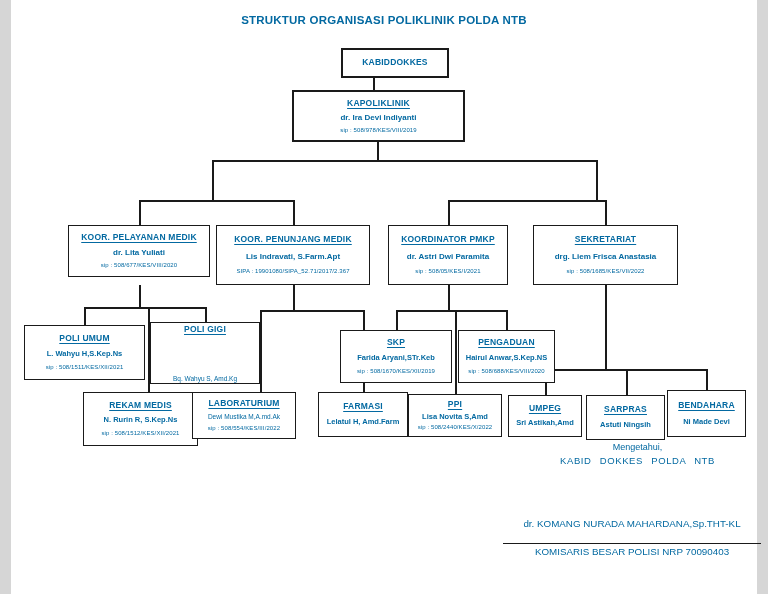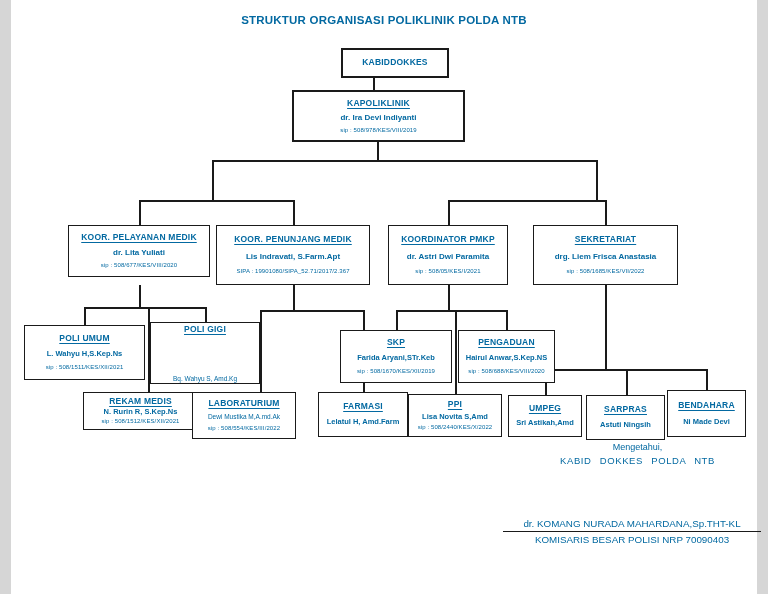--- a/index.html
+++ b/index.html
@@ -28,21 +28,21 @@
   .node-title.no-u { text-decoration:none; }
   .node-name { font-weight:bold; font-size:7.5px; white-space:nowrap; }
   .row2 .node-name, .top .node-name { font-size:8px; }
   .node-name.tiny { font-weight:normal; font-size:6.5px; }
   .node-sip { font-size:6px; white-space:nowrap; letter-spacing:.1px; }
   .line { position:absolute; background:#1a1a1a; }
   .mengetahui-block { position:absolute; top:442px; left:545px; width:185px; text-align:center; }
   .mengetahui { font-size:9px; }
   .kabid { font-size:9.5px; word-spacing:5px; letter-spacing:.6px; margin-top:3px; }
   .sign-block { position:absolute; top:518px; left:503px; width:258px; text-align:center; }
-  .officer-name { font-size:9.8px; padding-bottom:2px; border-bottom:1.3px solid #1a1a1a; white-space:nowrap; }
+  .officer-name { font-size:9.8px; padding-bottom:14px; border-bottom:1.3px solid #1a1a1a; white-space:nowrap; }
   .officer-rank { font-size:9.8px; margin-top:2px; white-space:nowrap; }
 </style>
 </head>
 <body>
 
 <div class="page">
 
   <div class="gutter left"></div>
   <div class="gutter right"></div>
 
@@ -130,21 +130,21 @@
     <div class="node-name">Farida Aryani,STr.Keb</div>
     <div class="node-sip">sip : 508/1670/KES/XII/2019</div>
   </div>
 
   <div class="node" style="left:458px;top:330px;width:97px;height:53px;text-align:center;">
     <div class="node-title">PENGADUAN</div>
     <div class="node-name">Hairul Anwar,S.Kep.NS</div>
     <div class="node-sip">sip : 508/688/KES/VIII/2020</div>
   </div>
 
-  <div class="node" style="left:83px;top:392px;width:115px;height:38px;">
+  <div class="node" style="left:83px;top:392px;width:115px;height:54px;">
     <div class="node-title">REKAM MEDIS</div>
     <div class="node-name">N. Rurin R, S.Kep.Ns</div>
     <div class="node-sip">sip : 508/1512/KES/XII/2021</div>
   </div>
 
   <div class="node" style="left:192px;top:392px;width:104px;height:47px;">
     <div class="node-title">LABORATURIUM</div>
     <div class="node-name tiny">Dewi Mustika M,A.md.Ak</div>
     <div class="node-sip">sip : 508/554/KES/III/2022</div>
   </div>

